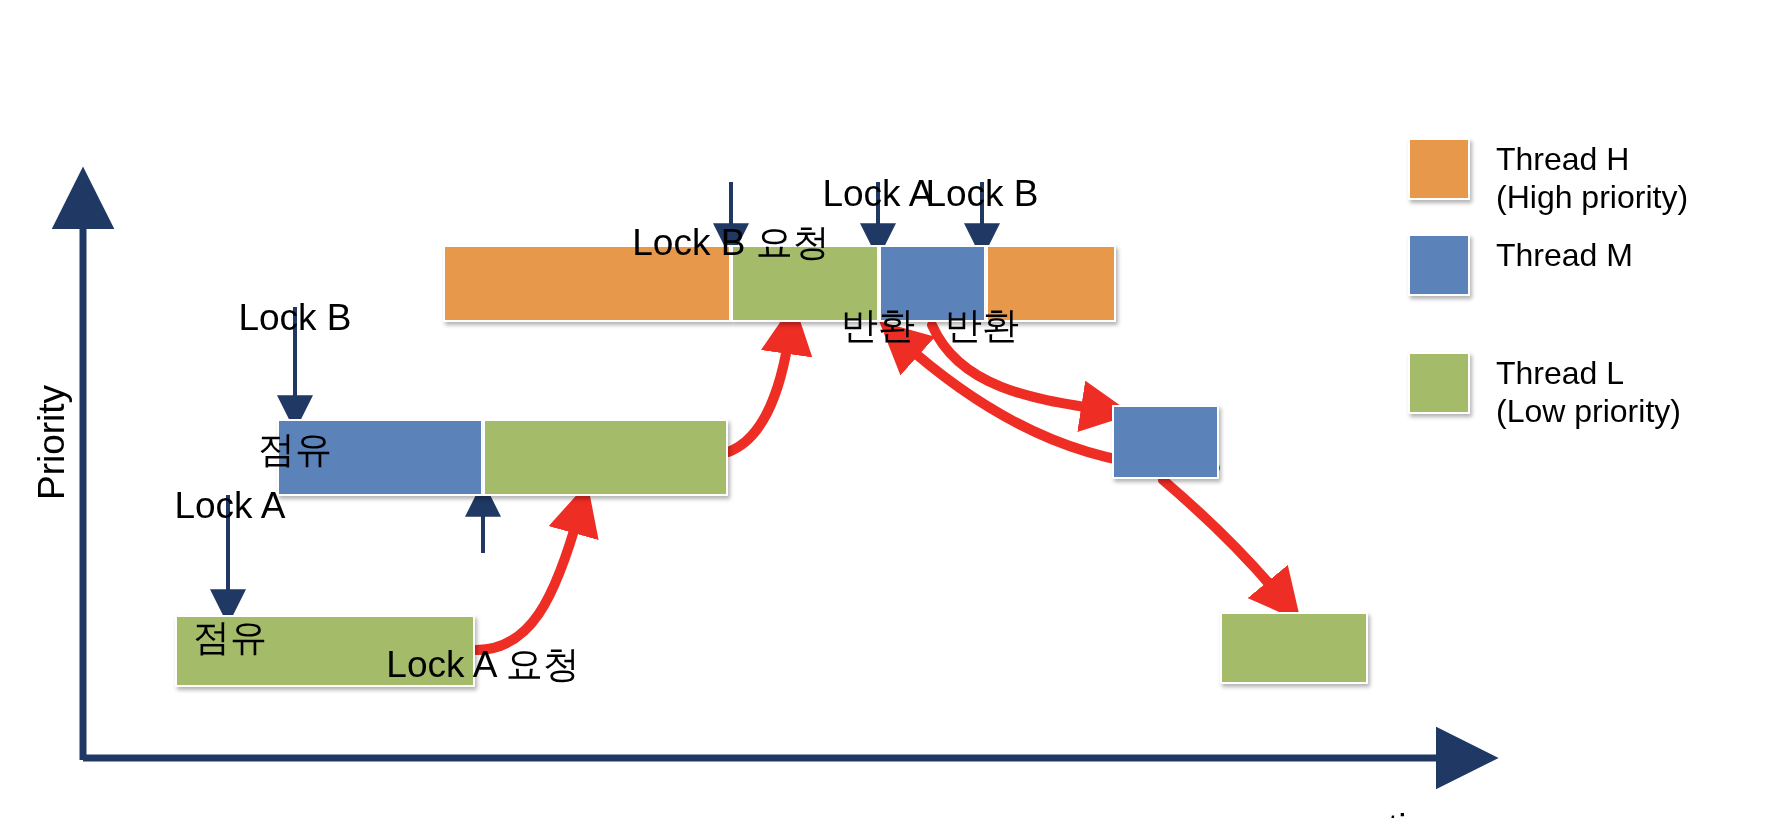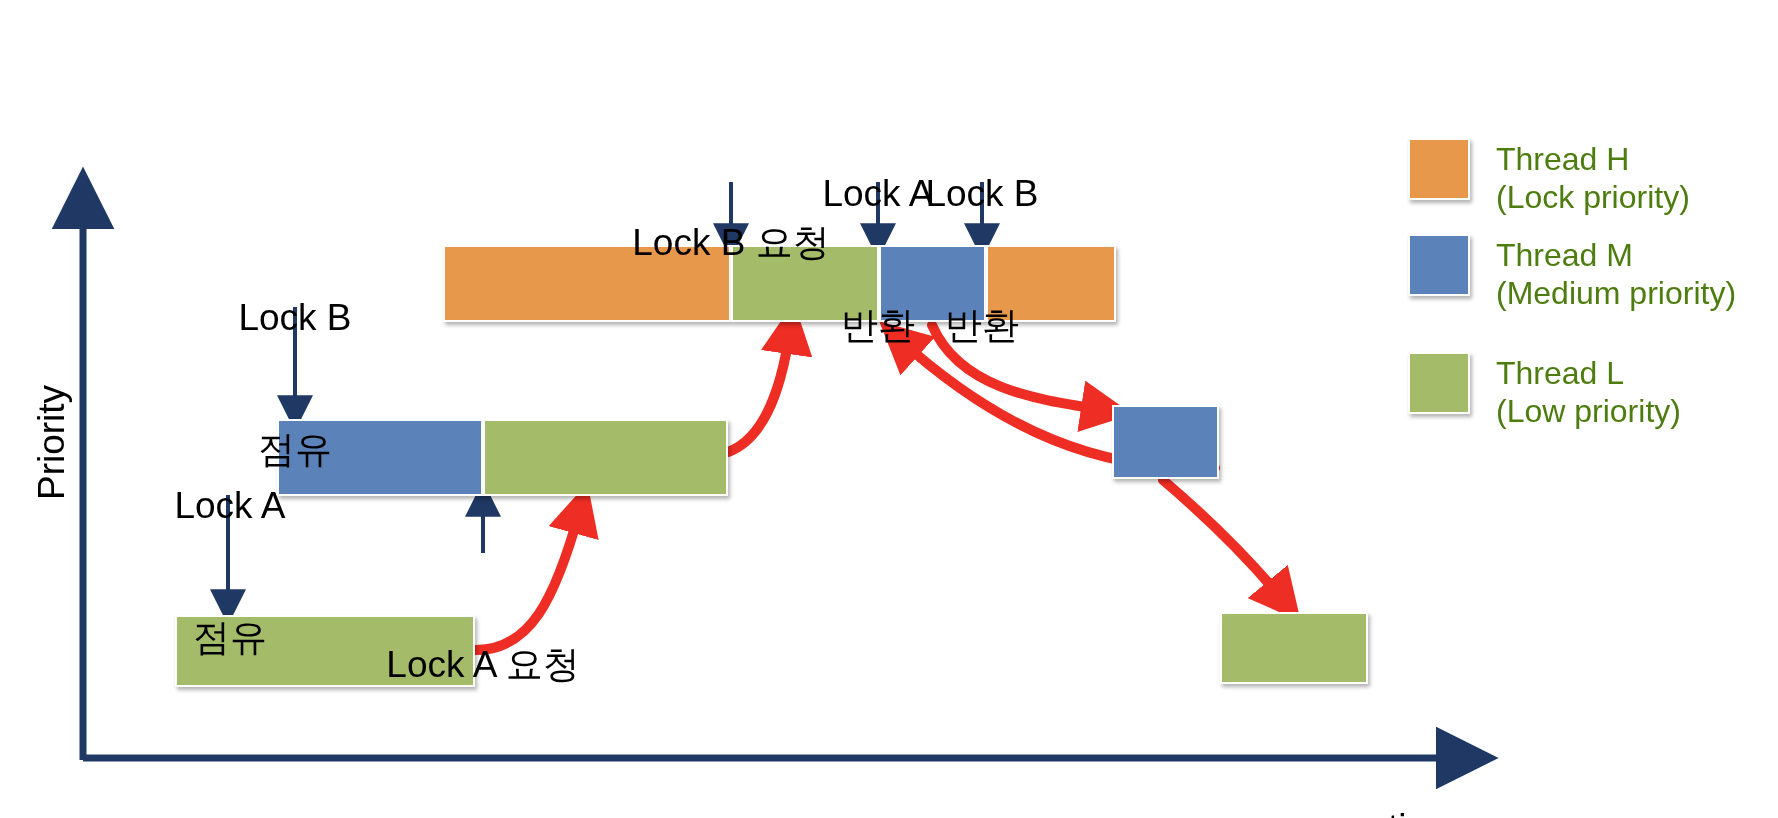--- a/index.html
+++ b/index.html
@@ -46,21 +46,21 @@
     width:62px;height:62px;
     border:2px solid #ffffff;
     box-sizing:border-box;
     box-shadow:2px 3px 4px rgba(0,0,0,0.30);
     flex:0 0 auto;
   }
   .legend-text{
     margin-left:26px;
     font-size:32px;
     line-height:38px;
-    color:#4d7c0f;
+    color:#000000;
     white-space:pre;
     padding-top:2px;
   }
 </style>
 </head>
 <body>
 
 <div id="stage">
 
   <svg class="svg-layer" viewBox="0 0 1778 818">
@@ -160,26 +160,26 @@
     <div>Lock B</div>
     <div>반환</div>
   </div>
 
   <div id="priority-label" class="axis-label" style="left:32px;top:500px;">Priority</div>
 
   <div class="axis-label" style="left:1352px;top:808px;margin-left:36px;">time</div>
 
   <div class="legend-item" style="left:1408px;top:138px;">
     <div class="legend-swatch" style="background:#E8984B;"></div>
-    <div class="legend-text"><span>Thread H</span><br><span>(Lock priority)</span></div>
+    <div class="legend-text"><span>Thread H</span><br><span>(High priority)</span></div>
   </div>
 
   <div class="legend-item" style="left:1408px;top:234px;justify-content:flex-end;">
     <div class="legend-swatch" style="background:#5B83BA;"></div>
-    <div class="legend-text"><span>Thread M</span><br><span>(Medium priority)</span></div>
+    <div class="legend-text"><span>Thread M</span><br></div>
   </div>
 
   <div class="legend-item" style="left:1408px;top:352px;">
     <div class="legend-swatch" style="background:#A4BB69;"></div>
     <div class="legend-text"><span>Thread L</span><br><span>(Low priority)</span></div>
   </div>
 
 </div>
 
 </body></html>

